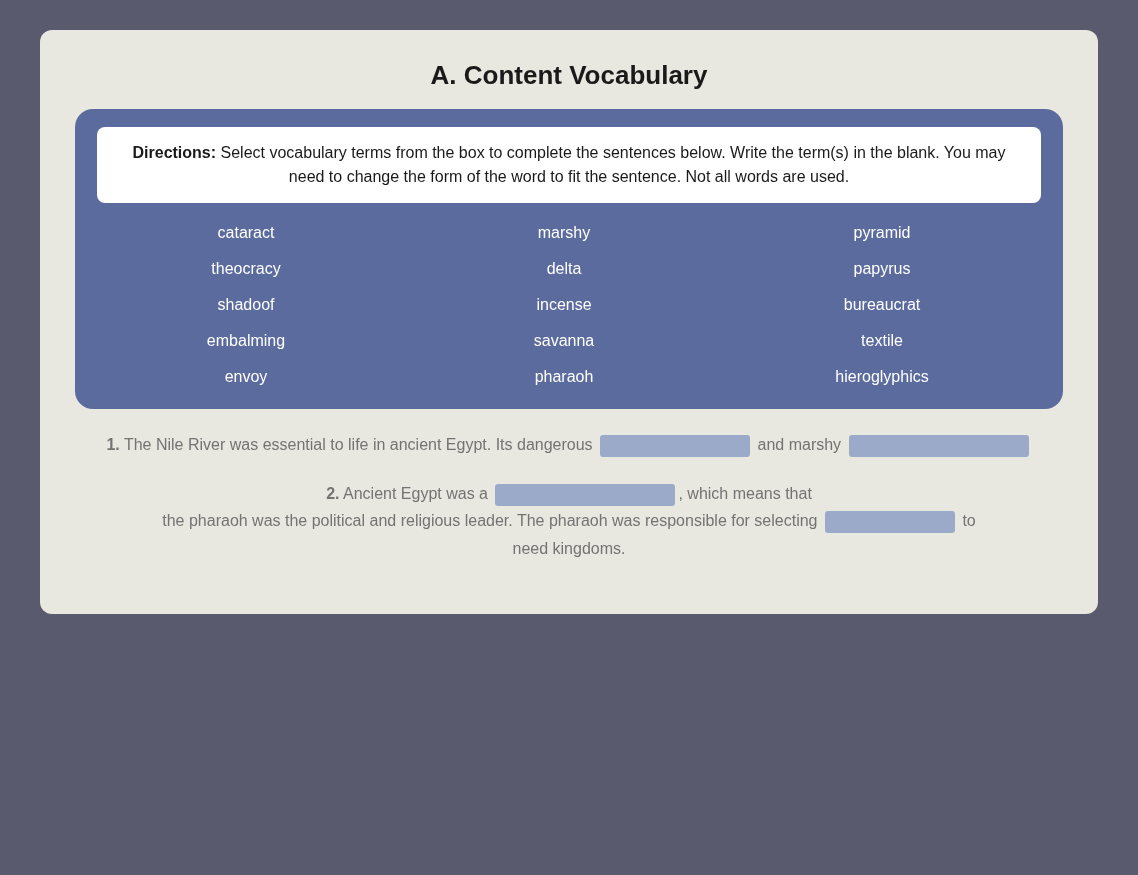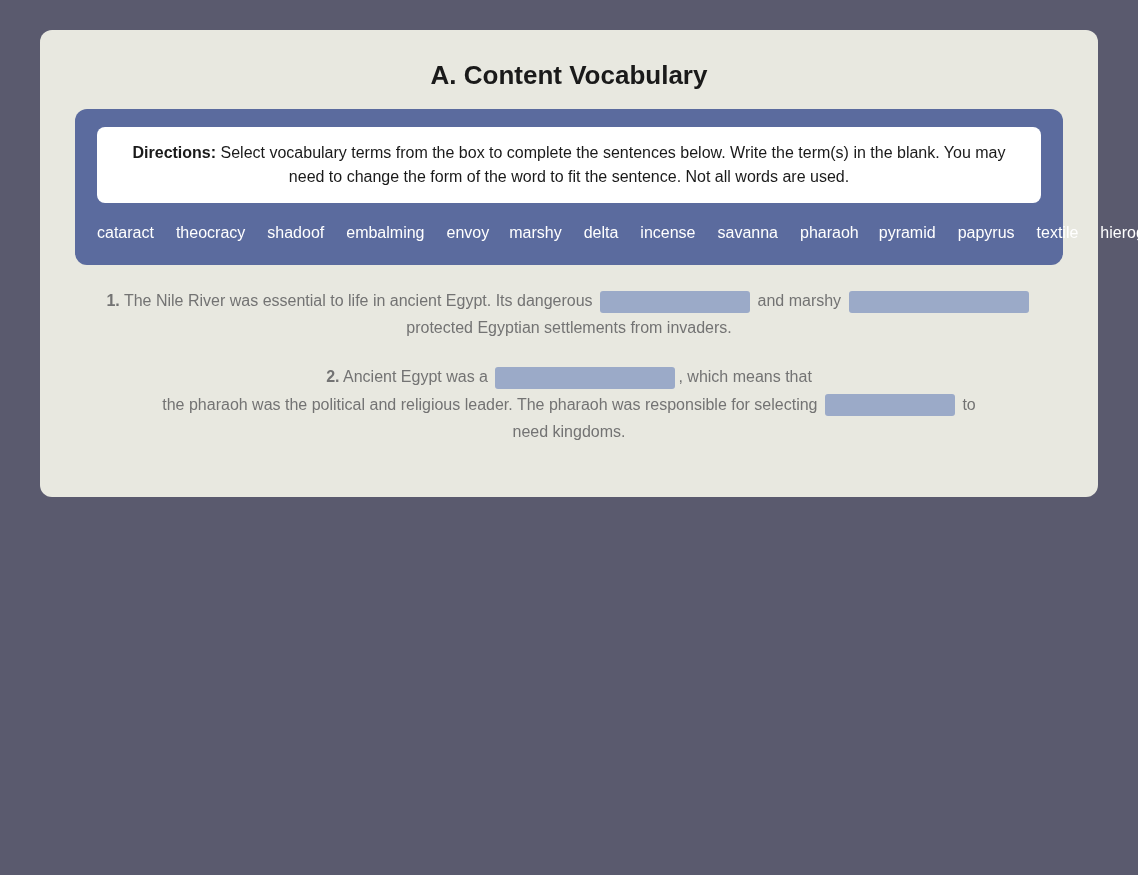--- a/index.html
+++ b/index.html
@@ -30,21 +30,21 @@
 
     .section-title {
       font-size: 26px;
       font-weight: bold;
       color: #1a1a1a;
       margin-bottom: 18px;
     }
 
     .directions-box {
       background-color: #5b6b9e;
-      border-radius: 12px;
+      border-radius: 18px;
       padding: 18px 22px 20px 22px;
       margin-bottom: 22px;
     }
 
     .directions-text {
       background-color: white;
       border-radius: 8px;
       padding: 14px 18px;
       font-size: 16px;
       color: #1a1a1a;
@@ -59,22 +59,22 @@
     .vocab-columns {
       display: flex;
       gap: 0;
       color: white;
       font-size: 16px;
     }
 
     .vocab-col {
       flex: 1;
       display: flex;
-      flex-direction: row;
-      gap: 22px;
+      flex-direction: column;
+      gap: 12px;
       padding: 0 10px;
     }
 
     .vocab-col:first-child {
       padding-left: 0;
     }
 
     .vocab-word {
       color: white;
       font-size: 16px;
@@ -139,33 +139,33 @@
       <div class="vocab-col">
         <span class="vocab-word">marshy</span>
         <span class="vocab-word">delta</span>
         <span class="vocab-word">incense</span>
         <span class="vocab-word">savanna</span>
         <span class="vocab-word">pharaoh</span>
       </div>
       <div class="vocab-col">
         <span class="vocab-word">pyramid</span>
         <span class="vocab-word">papyrus</span>
+        <span class="vocab-word">bureaucrat</span>
         <span class="vocab-word">textile</span>
         <span class="vocab-word">hieroglyphics</span>
       </div>
     </div>
 
   </div>
 
   <div class="questions-section">
 
     <div class="question">
       <span class="question-number">1.</span>
       <span> The Nile River was essential to life in ancient Egypt. Its dangerous </span><span class="blank"></span><span> and marshy </span><span class="blank blank-wide"></span><br>
-      <span>protected Egyptian settlements from invaders.</span>
     </div>
 
     <div class="question">
       <span class="question-number">2.</span>
       <span> Ancient Egypt was a </span><span class="blank blank-wide"></span><span>, which means that</span><br>
       <span>the pharaoh was the political and religious leader. The pharaoh was responsible for selecting </span><span class="blank blank-medium"></span><span> to</span><br>
       <span>need kingdoms.</span>
     </div>
 
   </div>

